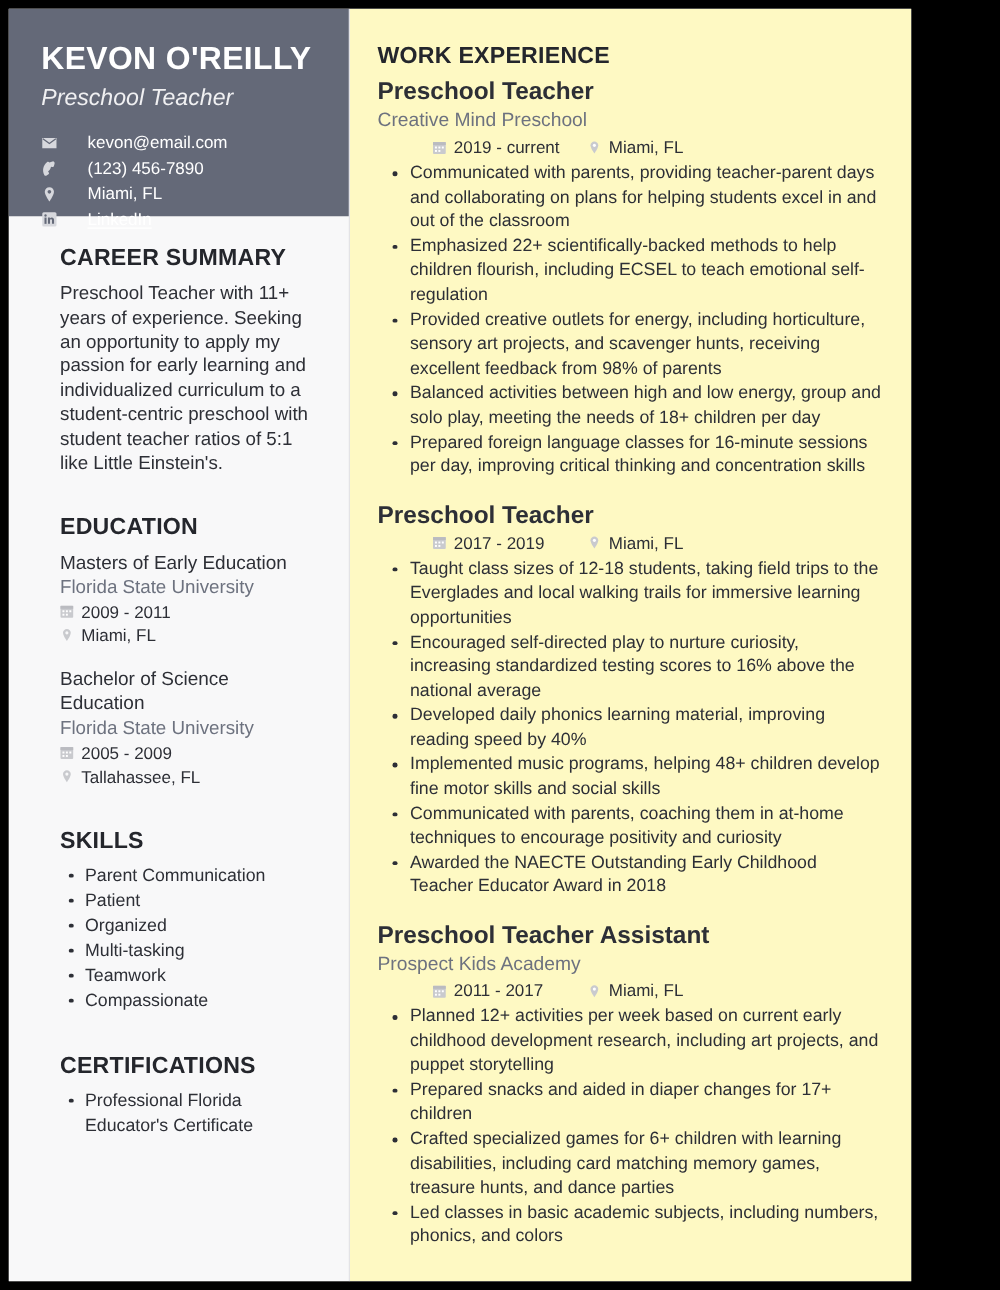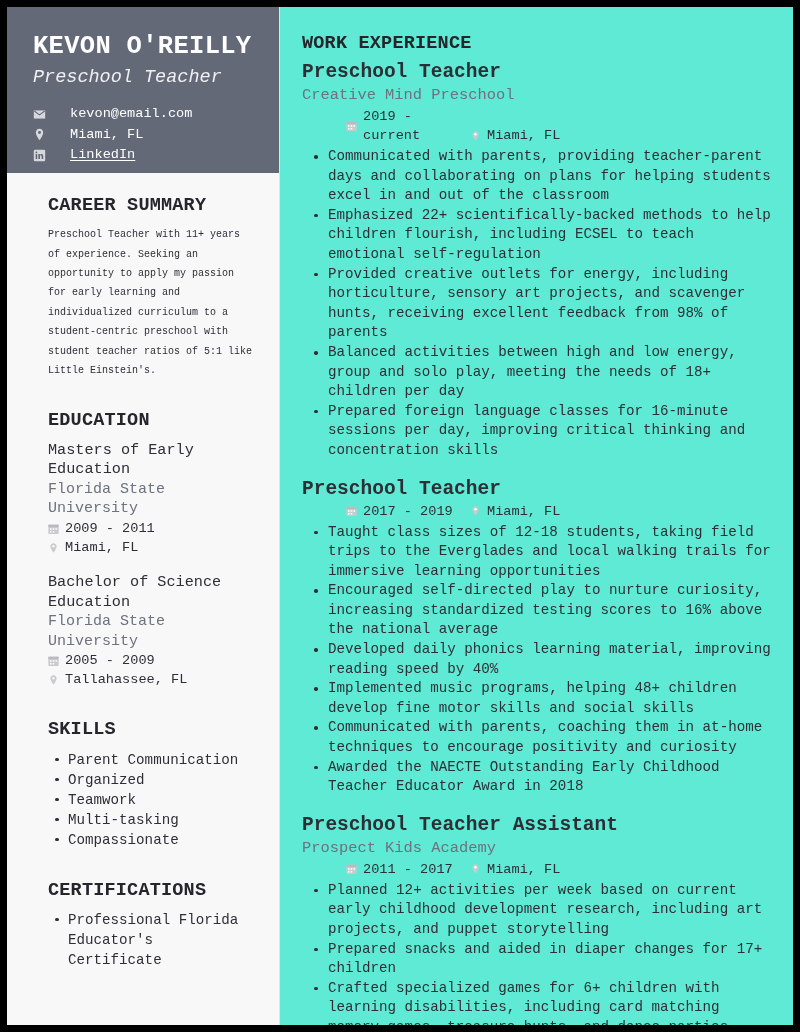--- a/index.html
+++ b/index.html
@@ -12,26 +12,25 @@
     height: 1032px;
     overflow: hidden;
     font-family: "Liberation Sans", sans-serif;
     -webkit-font-smoothing: antialiased;
   }
 
   .page {
     position: absolute;
     left: 7px;
     top: 7px;
-    width: 786px;
+    width: 722px;
     height: 1018px;
     background: #ffffff;
     display: flex;
     overflow: hidden;
-    font-family: Liberation Mono, monospace;
   }
 
   
   .sidebar {
     width: 272px;
     flex: 0 0 272px;
     background: #f8f8f9;
     border-right: 1px solid #e3e3e6;
     display: flex;
     flex-direction: column;
@@ -99,21 +98,21 @@
     font-size: 18.5px;
     font-weight: bold;
     color: #24262c;
     letter-spacing: 0.2px;
     margin: 0 0 8px 0;
     line-height: 1.2;
   }
   .sec-title.sp { margin-top: 30px; }
 
   .summary-text {
-    font-size: 10px;
+    font-size: 15px;
     line-height: 19.4px;
     color: #2d2f36;
     margin: 0;
   }
 
   .edu-entry { margin-bottom: 16px; }
   .edu-entry:last-child { margin-bottom: 0; }
   .edu-degree {
     font-size: 15.2px;
     color: #2d2f36;
@@ -158,21 +157,21 @@
     top: 8px;
     width: 3.5px;
     height: 3.5px;
     border-radius: 50%;
     background: #2d2f36;
   }
 
   
   .main {
     flex: 1 1 auto;
-    background: #5eead4;
+    background: #fef9c3;
     padding: 26px 22px 20px 22px;
     box-sizing: border-box;
   }
   .main-sec-title {
     font-size: 18.5px;
     font-weight: bold;
     color: #24262c;
     letter-spacing: 0.2px;
     margin: 0 0 6px 0;
   }
@@ -240,20 +239,28 @@
             <svg width="13" height="13" viewBox="0 0 16 16" fill="#d7d8dd">
                 <path d="M1 3h14v10H1z" fill="#d7d8dd"></path>
                 <path d="M1.6 3.7L8 8.4l6.4-4.7" stroke="#646978" stroke-width="1.3" fill="none"></path>
               </svg>
           </span>
           <span>kevon@email.com</span>
         </li>
         <li class="contact-item">
           <span class="ico">
             <svg width="13" height="13" viewBox="0 0 16 16" fill="#d7d8dd">
+                <path d="M11.8 1.3c1 .4 1.6 1.3 1.3 2.3l-.6 2.2c-.2.7-.9 1.1-1.6 1l-1.3-.2c-.4 1.9-1.4 3.5-2.9 4.6l.7 1c.4.6.3 1.4-.3 1.8l-1.8 1.3c-.8.6-1.9.3-2.3-.6C.8 10.4 1.8 5.3 5.6 2.2c.8-.6 1.9-.5 2.4.3"></path>
+              </svg>
+          </span>
+          <span>(123) 456-7890</span>
+        </li>
+        <li class="contact-item">
+          <span class="ico">
+            <svg width="13" height="13" viewBox="0 0 16 16" fill="#d7d8dd">
                 <path d="M8 1C5.5 1 3.5 3 3.5 5.5 3.5 9 8 15 8 15s4.5-6 4.5-9.5C12.5 3 10.5 1 8 1z"></path>
                 <circle cx="8" cy="5.5" r="1.8" fill="#646978"></circle>
               </svg>
           </span>
           <span>Miami, FL</span>
         </li>
         <li class="contact-item">
           <span class="ico">
             <svg width="13" height="13" viewBox="0 0 16 16">
                 <rect x="1" y="1" width="14" height="14" rx="1.5" fill="#d7d8dd"></rect>
@@ -326,23 +333,24 @@
                 <circle cx="8" cy="5.5" r="1.8" fill="#f8f8f9"></circle>
               </svg>
           </span>
           <span>Tallahassee, FL</span>
         </div>
       </div>
 
       <h2 class="sec-title sp">SKILLS</h2>
       <ul class="bullet-list">
         <li>Parent Communication</li>
+        <li>Patient</li>
         <li>Organized</li>
+        <li>Multi-tasking</li>
         <li>Teamwork</li>
-        <li>Multi-tasking</li>
         <li>Compassionate</li>
       </ul>
 
       <h2 class="sec-title sp">CERTIFICATIONS</h2>
       <ul class="bullet-list">
         <li>Professional Florida Educator's Certificate</li>
       </ul>
 
     </div>
   </aside>

